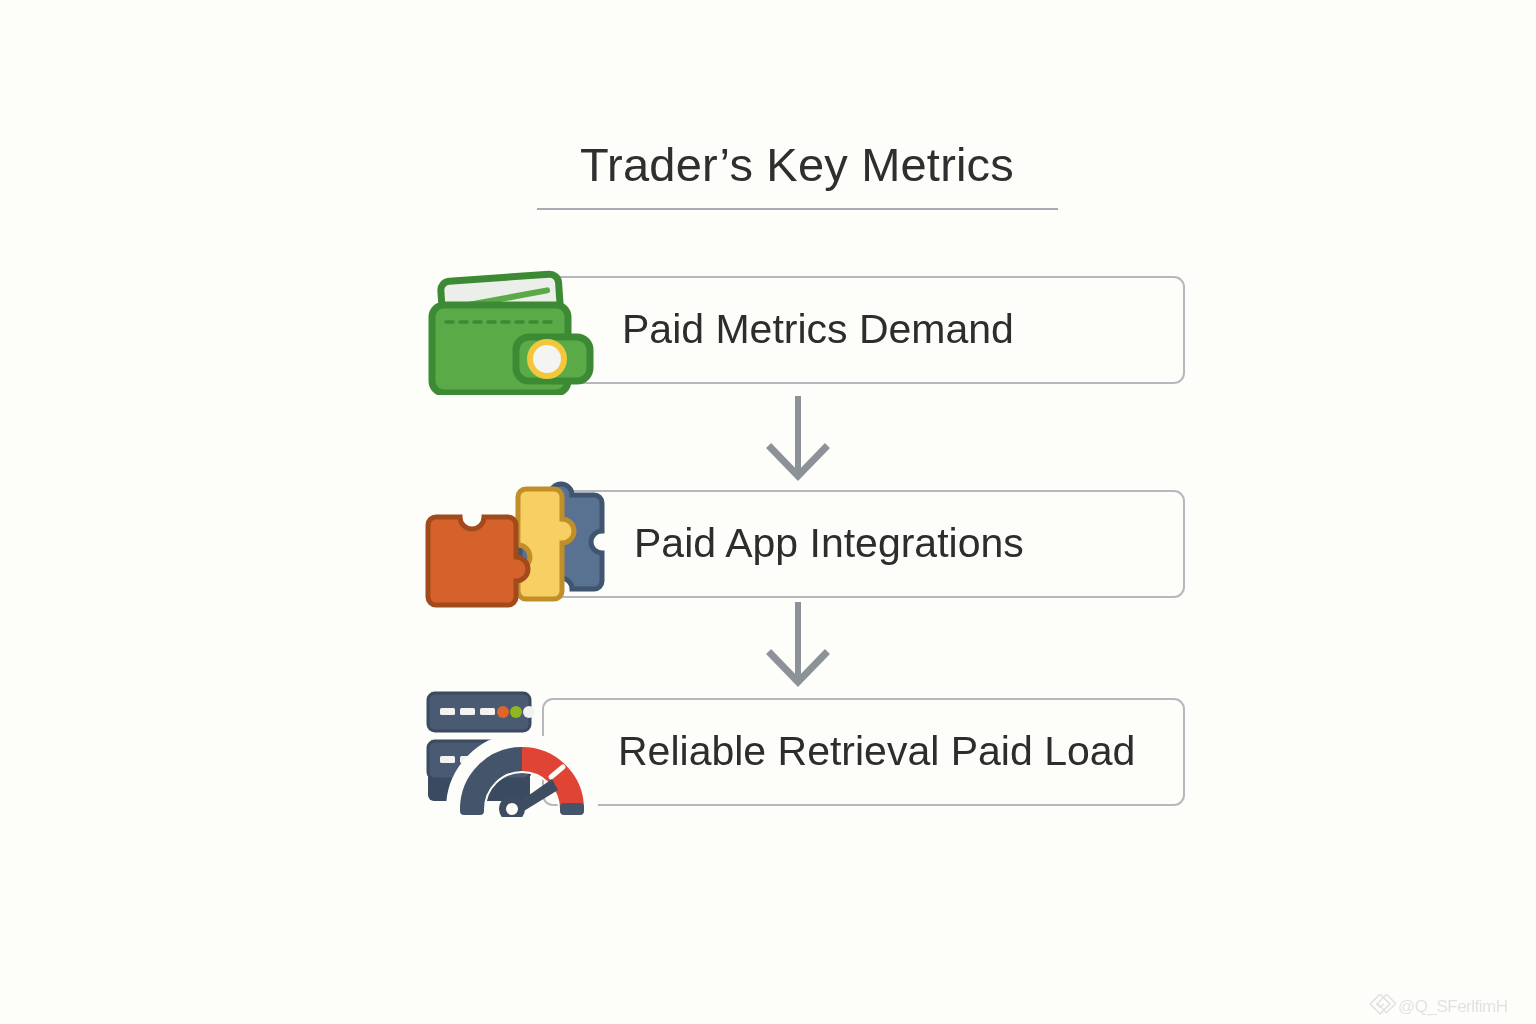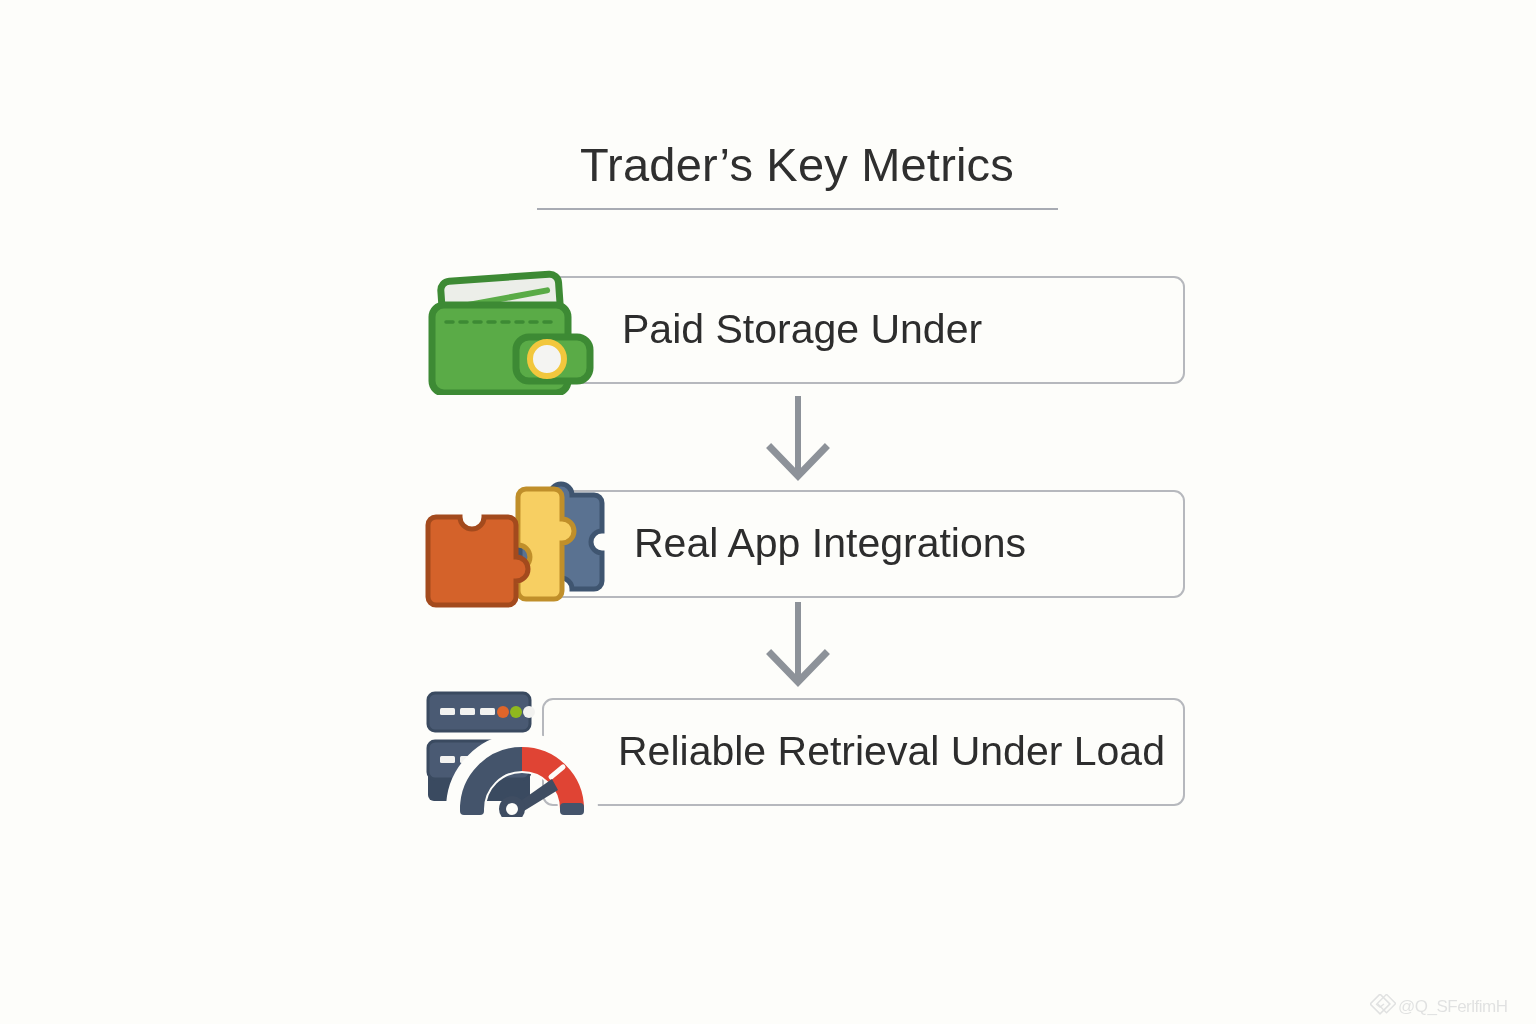--- a/index.html
+++ b/index.html
@@ -141,21 +141,21 @@
         </g>
 
         <rect x="12" y="40" width="136" height="88" rx="12" fill="#5aab47" stroke="#3d8a34" stroke-width="7"></rect>
 
         <path d="M26 57 L134 57" stroke="#3d8a34" stroke-width="3.5" stroke-dasharray="7 7" stroke-linecap="round" fill="none"></path>
 
         <rect x="96" y="72" width="74" height="44" rx="13" fill="#5aab47" stroke="#3d8a34" stroke-width="7"></rect>
         <circle cx="127" cy="94" r="17" fill="#f4f4f2" stroke="#f2c73d" stroke-width="6"></circle>
       </svg>
     </div>
-    <div class="row-label">Paid Storage Under</div>
+    <div class="row-label">Paid Metrics Demand</div>
   </div>
 
   <div class="arrow" id="arrow-1">
     <svg viewBox="0 0 80 90" width="80" height="90" xmlns="http://www.w3.org/2000/svg">
       <path d="M40 2 L40 78" stroke="#8d9299" stroke-width="6" fill="none"></path>
       <path d="M13 54 L40 82 L67 54" stroke="#8d9299" stroke-width="7" fill="none" stroke-linecap="square" stroke-linejoin="miter"></path>
     </svg>
   </div>
 
   <div class="row" id="row-2">
@@ -201,21 +201,21 @@
                  L96 78
                  a12 12 0 1 1 0 24
                  L96 118
                  a8 8 0 0 1 -8 8
                  L16 126
                  a8 8 0 0 1 -8 -8
                  L8 46
                  a8 8 0 0 1 8 -8 Z" fill="#d4622a" stroke="#a34a1d" stroke-width="5"></path>
       </svg>
     </div>
-    <div class="row-label">Real App Integrations</div>
+    <div class="row-label">Paid App Integrations</div>
   </div>
 
   <div class="arrow" id="arrow-2">
     <svg viewBox="0 0 80 90" width="80" height="90" xmlns="http://www.w3.org/2000/svg">
       <path d="M40 2 L40 78" stroke="#8d9299" stroke-width="6" fill="none"></path>
       <path d="M13 54 L40 82 L67 54" stroke="#8d9299" stroke-width="7" fill="none" stroke-linecap="square" stroke-linejoin="miter"></path>
     </svg>
   </div>
 
   <div class="row" id="row-3">
@@ -247,21 +247,21 @@
         <rect x="40" y="116" width="24" height="12" rx="4" fill="#44546b"></rect>
         <rect x="140" y="116" width="24" height="12" rx="4" fill="#44546b"></rect>
 
         <path d="M131 90 L143 80" stroke="#fdfdfa" stroke-width="5" stroke-linecap="round"></path>
 
         <path d="M92 120 L132 92 L138 103 L99 127 Z" fill="#3f4d62"></path>
         <circle cx="92" cy="122" r="13" fill="#3f4d62"></circle>
         <circle cx="92" cy="122" r="6" fill="#fdfdfa"></circle>
       </svg>
     </div>
-    <div class="row-label">Reliable Retrieval Under Load</div>
+    <div class="row-label">Reliable Retrieval Paid Load</div>
   </div>
 
   <div id="watermark">
     <svg width="26" height="26" viewBox="0 0 26 26" xmlns="http://www.w3.org/2000/svg">
       <rect x="3" y="3" width="14" height="14" transform="rotate(45 10 10)" fill="none" stroke="#5a5f6b" stroke-width="1.6"></rect>
       <path d="M6 10 L10 13 L14 10" fill="none" stroke="#5a5f6b" stroke-width="1.4"></path>
       <rect x="10" y="3" width="13" height="13" transform="rotate(45 16.5 9.5)" fill="none" stroke="#5a5f6b" stroke-width="1.4"></rect>
     </svg>
     <span id="watermark-text">@Q_SFerlfimH</span>
   </div>

